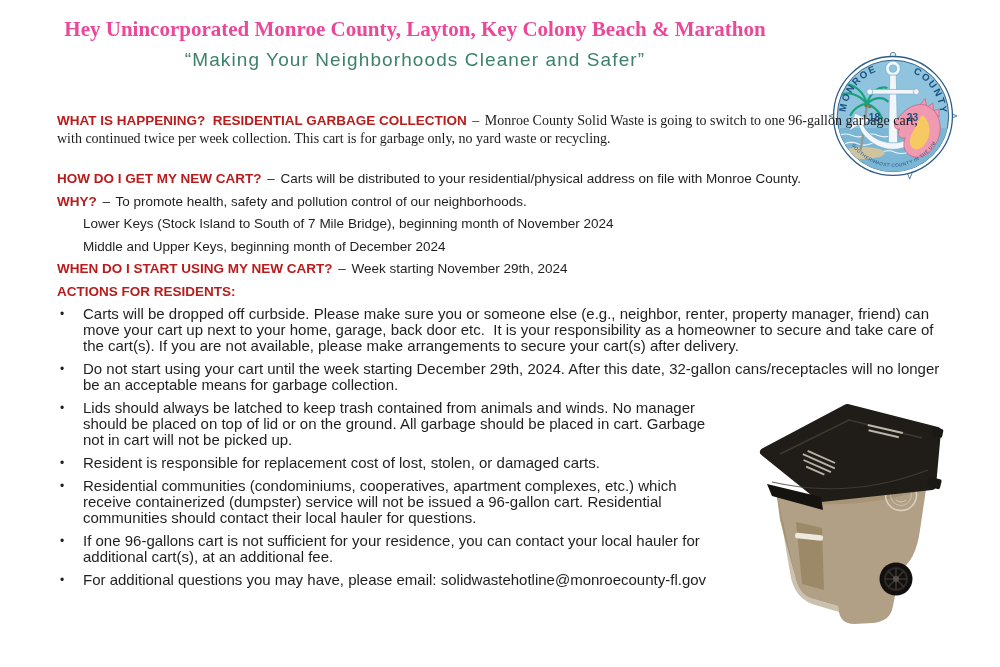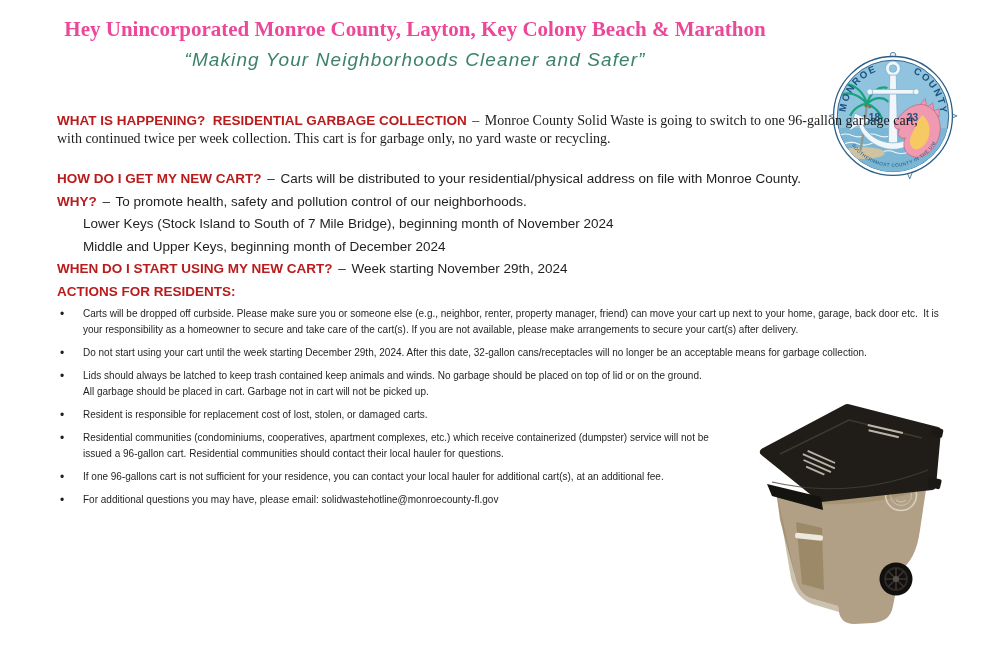--- a/index.html
+++ b/index.html
@@ -3,38 +3,38 @@
 <meta charset="utf-8">
 <style>
   html,body{margin:0;padding:0;background:#ffffff;}
   .page{position:relative;width:1000px;height:667px;background:#ffffff;overflow:hidden;
         font-family:"Liberation Sans",sans-serif;color:#1f1f1f;}
 
   
   .header{position:absolute;top:16px;left:0;width:830px;text-align:center;}
   .title-line{font-family:"Liberation Serif",serif;font-weight:bold;font-size:21px;
               line-height:26px;color:#ec4899;}
-  .subtitle{margin-top:7px;font-style:italic;font-size:19px;letter-spacing:1.1px;color:#3b8268;text-align:center;}
+  .subtitle{margin-top:7px;font-size:19px;letter-spacing:1.1px;color:#3b8268;text-align:center;}
 
   
   .seal{position:absolute;left:828px;top:50px;width:130px;height:130px;}
   .seal text{font-family:"Liberation Sans",sans-serif;fill:#1d517e;}
 
   
   .content{position:absolute;left:57px;top:112px;width:888px;}
   .hd{font-weight:bold;text-underline-offset:2px;color:#b91c1c;}
   .sep{margin:0 2px;}
   .para-what{margin:0 0 24px 0;font-family:"Liberation Serif",serif;font-size:14px;
              line-height:17.5px;color:#1c1c1c;}
   .para-what .hd{font-family:"Liberation Sans",sans-serif;font-size:13.5px;}
   .qa{margin:0 0 7.5px 0;font-size:13.5px;line-height:15px;}
   .sub-line{padding-left:26px;}
   .bullets{list-style:none;margin:3px 0 0 0;padding:0;}
   .bullets li{position:relative;padding-left:26px;margin-bottom:7px;
-              font-size:10px;line-height:16px;}
+              font-size:15px;line-height:16px;}
   .bullets li::before{content:"\2022";position:absolute;left:3px;top:0;font-size:12px;color:#1f1f1f;}
   .narrow{max-width:630px;}
 
   
   .cart{position:absolute;left:750px;top:400px;width:200px;height:230px;}
 </style>
 </head>
 <body>
 
 <div class="page">
@@ -150,21 +150,21 @@
       <span>Week starting November 29th, 2024</span>
     </p>
 
     <p class="qa">
       <span class="hd">ACTIONS FOR RESIDENTS:</span>
     </p>
 
     <ul class="bullets">
       <li>Carts will be dropped off curbside. Please make sure you or someone else (e.g., neighbor, renter, property manager, friend) can move your cart up next to your home, garage, back door etc.&nbsp; It is your responsibility as a homeowner to secure and take care of the cart(s). If you are not available, please make arrangements to secure your cart(s) after delivery.</li>
       <li>Do not start using your cart until the week starting December 29th, 2024. After this date, 32-gallon cans/receptacles will no longer be an acceptable means for garbage collection.</li>
-      <li class="narrow">Lids should always be latched to keep trash contained keep animals and winds. No garbage should be placed on top of lid or on the ground. All garbage should be placed in cart. Garbage not in cart will not be picked up.</li>
+      <li class="narrow">Lids should always be latched to keep trash contained from animals and winds. No manager should be placed on top of lid or on the ground. All garbage should be placed in cart. Garbage not in cart will not be picked up.</li>
       <li class="narrow">Resident is responsible for replacement cost of lost, stolen, or damaged carts.</li>
       <li class="narrow">Residential communities (condominiums, cooperatives, apartment complexes, etc.) which receive containerized (dumpster) service will not be issued a 96-gallon cart. Residential communities should contact their local hauler for questions.</li>
       <li class="narrow">If one 96-gallons cart is not sufficient for your residence, you can contact your local hauler for additional cart(s), at an additional fee.</li>
       <li class="narrow">For additional questions you may have, please email: solidwastehotline@monroecounty-fl.gov</li>
     </ul>
   </div>
 
   <svg class="cart" viewBox="0 0 200 230">
 
     <g>

